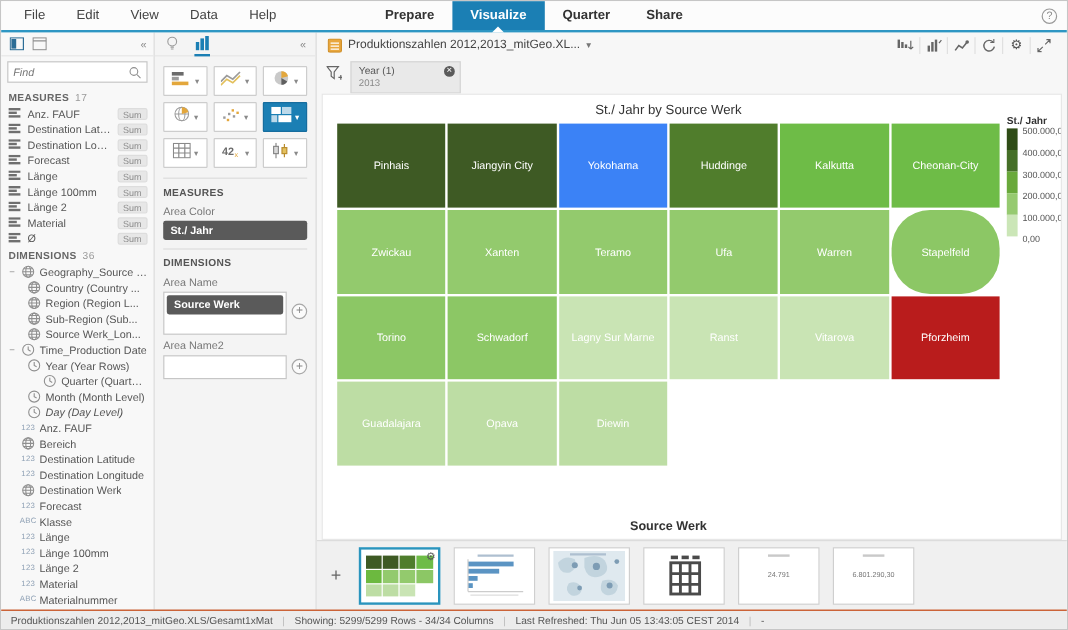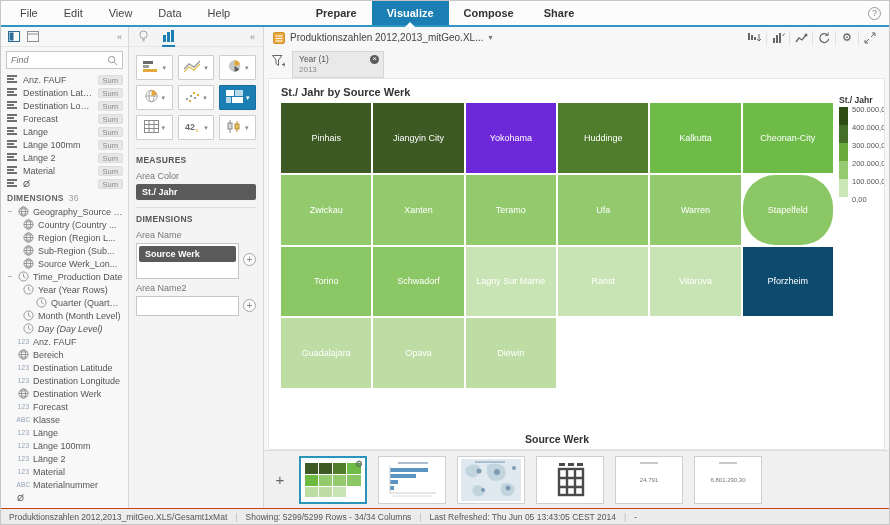--- a/index.html
+++ b/index.html
@@ -63,21 +63,21 @@
   .ds-chev{font-size:8px;color:#777}
   .ds-toolbar{margin-left:auto;display:flex;align-items:center}
   .tool{width:23px;height:14px;display:flex;align-items:center;justify-content:center;border-left:1px solid #e0e0e0;font-size:11px;color:#555}
   .tool:first-child{border-left:none}
   .filter-bar{height:30px;display:flex;align-items:flex-start;padding:3px 8px;gap:7px;flex:0 0 30px}
   .fchip{background:#e9e9e9;border:1px solid #d4d4d4;width:92px;padding:2px 6px;position:relative;line-height:1.25}
   .fchip .fl1{font-size:8.5px;color:#555}
   .fchip .fl2{font-size:8px;color:#888}
   .fchip .x{position:absolute;right:4px;top:3px;width:9px;height:9px;border-radius:50%;background:#5a5a5a;color:#fff;font-size:8px;line-height:8px;text-align:center}
   .canvas{flex:1;background:#fff;margin:0 4px;border:1px solid #e7e7e7;position:relative;overflow:hidden}
-  .cv-title{position:absolute;left:12px;top:7px;width:552px;font-size:11px;font-weight:bold;color:#333}
+  .cv-title{position:absolute;left:12px;top:7px;width:552px;text-align:center;font-size:11px;font-weight:normal;color:#333}
   .treemap{position:absolute;left:12px;top:24px;width:552px;height:285px;display:grid;grid-template-columns:repeat(6,1fr);grid-template-rows:repeat(4,1fr);gap:2px}
   .tile{display:flex;align-items:center;justify-content:center;color:#fff;font-size:9px;text-align:center;padding:2px;overflow:hidden}
   .xlabel{position:absolute;left:12px;top:354px;width:552px;text-align:center;font-weight:bold;font-size:10.5px;color:#333}
   .legend{position:absolute;left:570px;top:16px;width:62px;font-size:7.5px;color:#555}
   .leg-title{font-weight:bold;font-size:8.5px;margin-bottom:2px;color:#333}
   .leg-body{position:relative;height:100px}
   .leg-swatch{position:absolute;left:0;width:9px;height:18px}
   .leg-label{position:absolute;left:13px;white-space:nowrap}
 
   
@@ -103,21 +103,21 @@
     <div class="menus" id="menus">
         <div class="menu-item">File</div>
         <div class="menu-item">Edit</div>
         <div class="menu-item">View</div>
         <div class="menu-item">Data</div>
         <div class="menu-item">Help</div>
       </div>
     <div class="tabs" id="tabs">
         <div class="tab">Prepare</div>
         <div class="tab active">Visualize</div>
-        <div class="tab">Compose</div>
+        <div class="tab">Quarter</div>
         <div class="tab">Share</div>
       </div>
     <div class="help-btn">?</div>
   </header>
 
   <div class="main">
 
     <aside class="left-panel">
       <div class="panel-top">
         <span class="ico" id="ic-split">
@@ -137,20 +137,23 @@
       <div class="search-row">
         <div class="search-box">
           <input placeholder="Find" style="">
           <span class="ico" id="ic-search">
               <svg width="11" height="11" viewBox="0 0 12 12">
                 <circle cx="5" cy="5" r="3.5" fill="none" stroke="#8f8f8f"></circle>
                 <path d="M7.8 7.8 L11 11" stroke="#8f8f8f"></path>
               </svg>
             </span>
         </div>
+      </div>
+      <div class="sec-head">
+        <span>MEASURES</span><span class="count">17</span>
       </div>
       <div id="measures-list">
           <div class="mrow">
             <span class="ico">
               <svg width="11" height="9">
                 <rect x="0" y="0" width="10" height="2" fill="#6f6f6f"></rect>
                 <rect x="0" y="3" width="7" height="2" fill="#6f6f6f"></rect>
                 <rect x="0" y="6" width="10" height="2" fill="#6f6f6f"></rect>
               </svg>
             </span>
@@ -657,21 +660,21 @@
       </div>
       <div class="canvas">
         <div class="cv-title">St./ Jahr by Source Werk</div>
         <div class="treemap" id="treemap">
             <div class="tile" style="background: rgb(62, 90, 36);">
               <span>Pinhais</span>
             </div>
             <div class="tile" style="background: rgb(62, 90, 36);">
               <span>Jiangyin City</span>
             </div>
-            <div class="tile" style="background: #6d28d9;">
+            <div class="tile" style="background: #3b82f6;">
               <span>Yokohama</span>
             </div>
             <div class="tile" style="background: rgb(80, 125, 44);">
               <span>Huddinge</span>
             </div>
             <div class="tile" style="background: rgb(110, 188, 71);">
               <span>Kalkutta</span>
             </div>
             <div class="tile" style="background: rgb(110, 188, 71);">
               <span>Cheonan-City</span>
@@ -702,21 +705,21 @@
             </div>
             <div class="tile" style="background: rgb(201, 228, 180);">
               <span>Lagny Sur Marne</span>
             </div>
             <div class="tile" style="background: rgb(201, 228, 180);">
               <span>Ranst</span>
             </div>
             <div class="tile" style="background: rgb(201, 228, 180);">
               <span>Vitarova</span>
             </div>
-            <div class="tile" style="background: #0c4a6e;">
+            <div class="tile" style="background: #b91c1c;">
               <span>Pforzheim</span>
             </div>
             <div class="tile" style="background: rgb(189, 221, 164); align-items: center;">
               <span>Guadalajara</span>
             </div>
             <div class="tile" style="background: rgb(189, 221, 164);">
               <span>Opava</span>
             </div>
             <div class="tile" style="background: rgb(189, 221, 164);">
               <span>Diewin</span>

